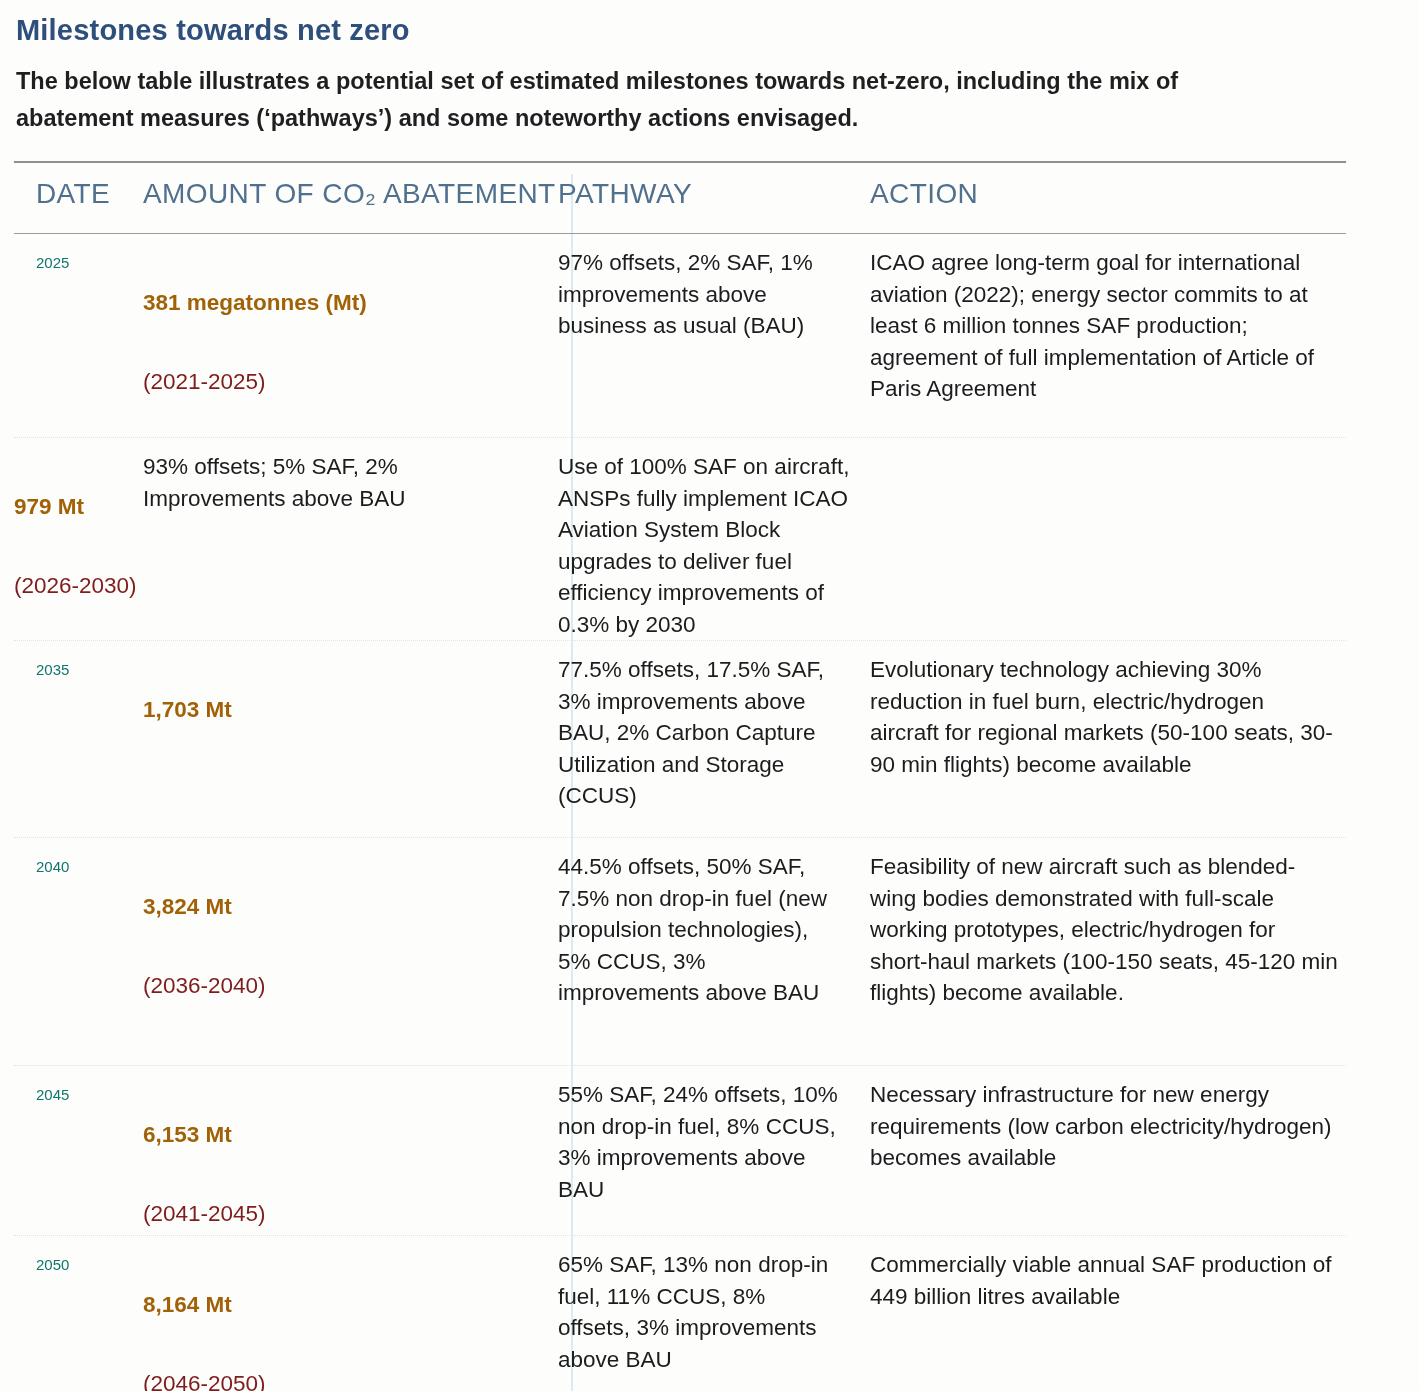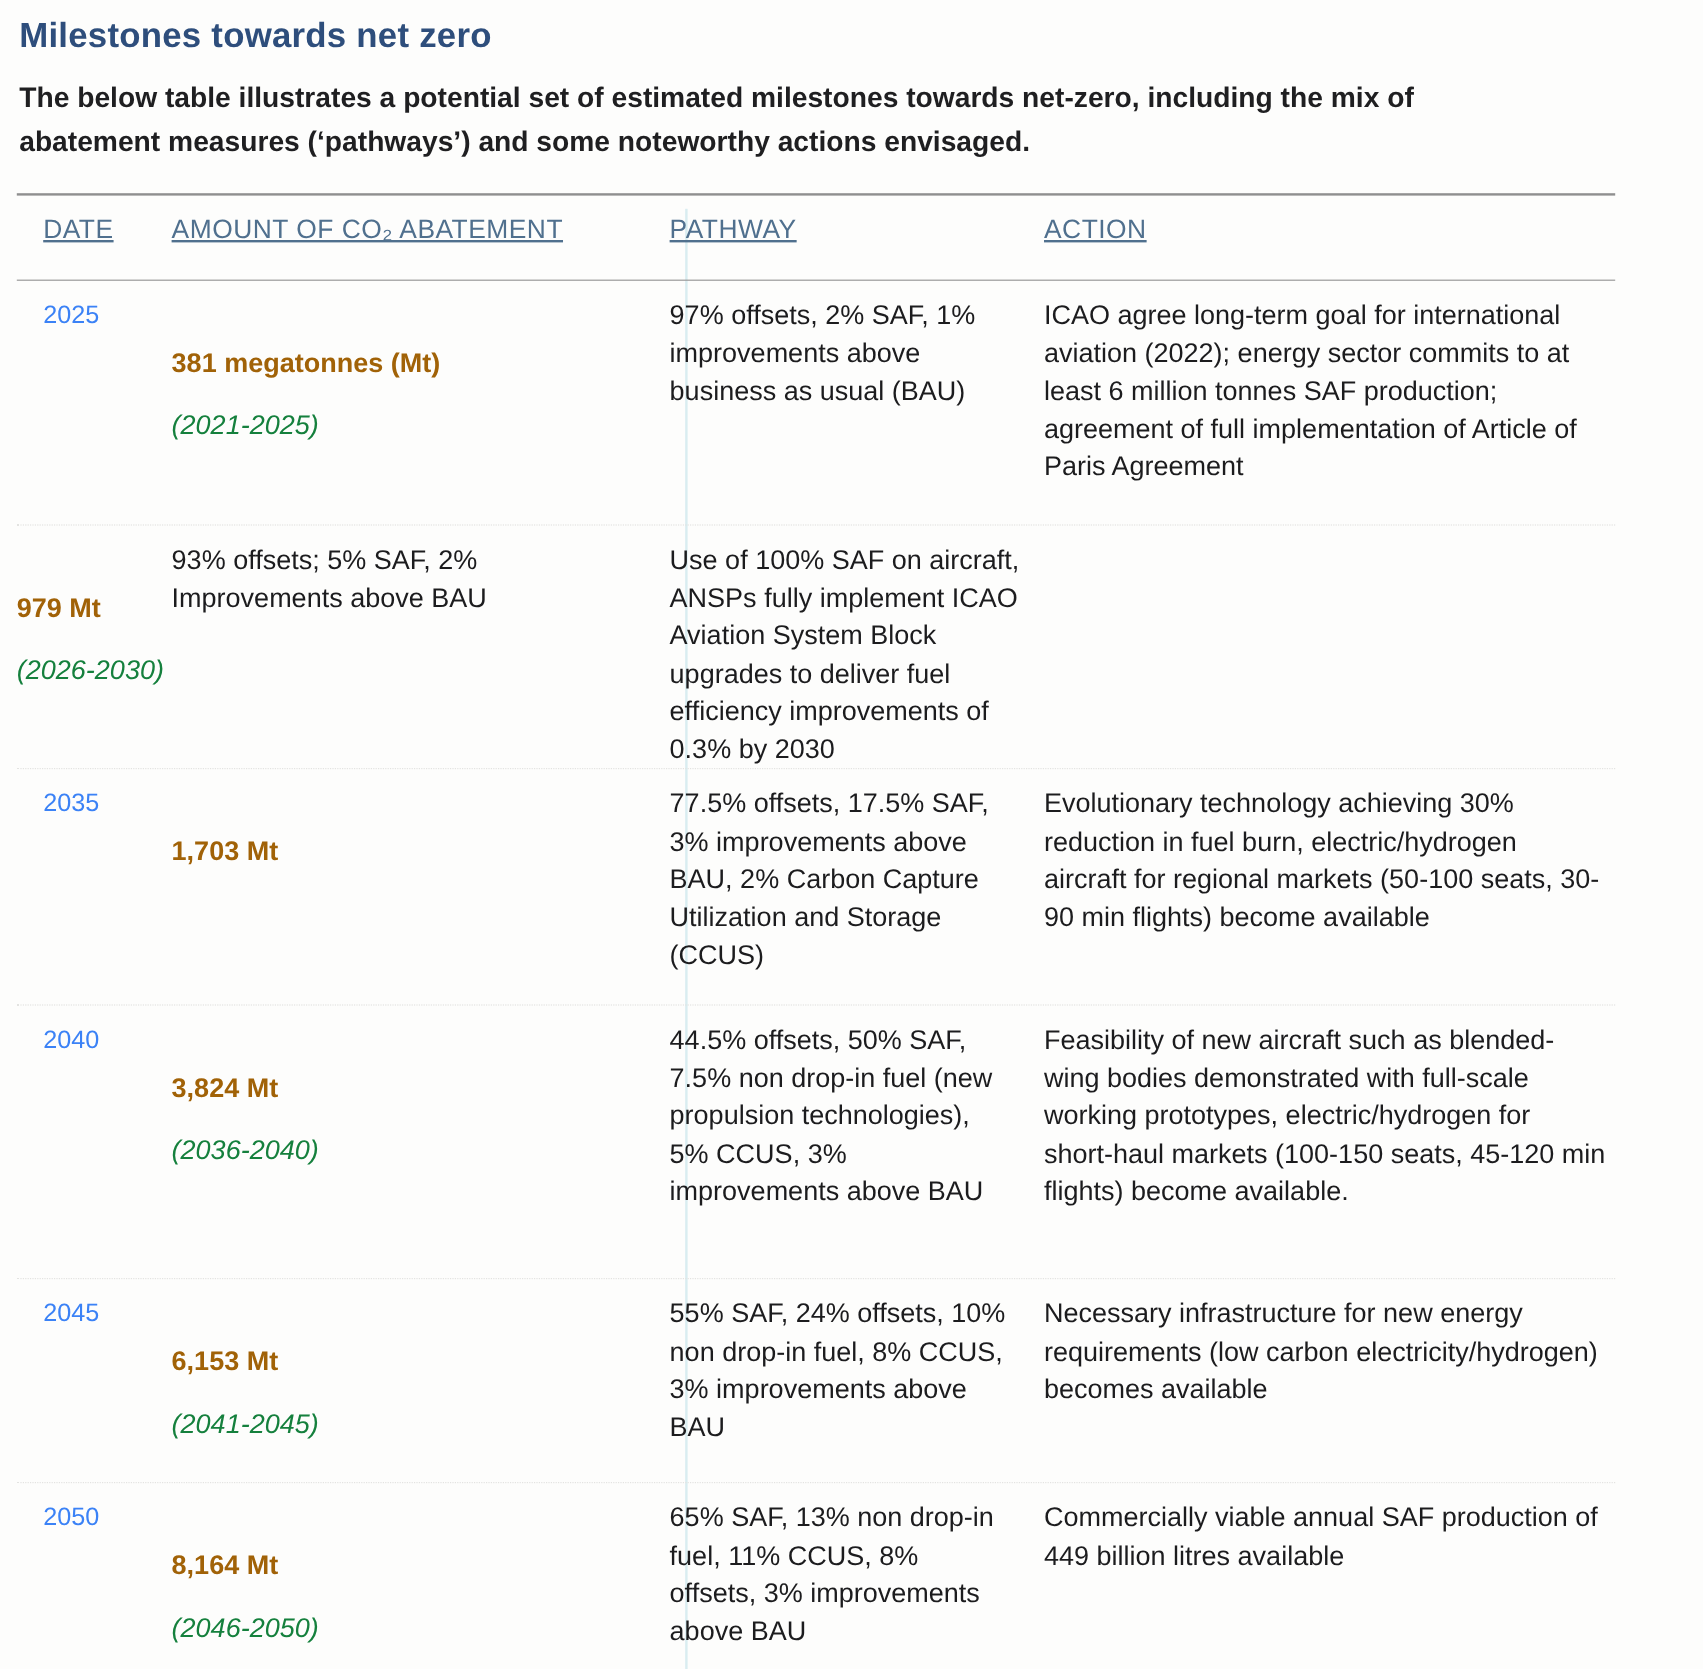--- a/index.html
+++ b/index.html
@@ -38,24 +38,23 @@
   .thead {
     display: grid;
     grid-template-columns: 129px 415px 312px 1fr;
     border-top: 2px solid #8f8f8f;
     border-bottom: 1px solid #9a9a9a;
     height: 73px;
     box-sizing: border-box;
     padding-top: 15px;
   }
   .th {
-    font-size: 22px;
+    font-size: 28px;
     color: #50708e;
     letter-spacing: 0.4px;
-    text-decoration: underline;
   }
   .th-date { padding-left: 22px; }
 
   .row {
     display: grid;
     grid-template-columns: 129px 415px 312px 1fr;
     box-sizing: border-box;
     padding-top: 13px;
     border-top: 1px dotted #e3e3e1;
   }
@@ -63,25 +62,25 @@
   .row:nth-child(1) { min-height: 203px; }
   .row:nth-child(2) { min-height: 165px; }
   .row:nth-child(3) { min-height: 197px; }
   .row:nth-child(4) { min-height: 228px; }
   .row:nth-child(5) { min-height: 170px; }
   .row:nth-child(6) { min-height: 186px; }
 
   .cell { font-size: 22.5px; line-height: 31.5px; }
   .date {
     padding-left: 22px;
-    color: #3b82f6;
-    font-size: 21px;
+    color: #0f766e;
+    font-size: 15px;
   }
   .amount-value { font-weight: bold; color: #a16207; margin-top: 40px; }
-  .amount-period { margin-top: 20px; color: #15803d; font-style: italic; }
+  .amount-period { margin-top: 47px; color: #7f1d1d; }
   .pathway { padding-right: 30px; }
   .action { padding-right: 8px; }
 
   
   .scan-line {
     position: absolute;
     left: 571px;
     top: 160px;
     bottom: 0;
     width: 2px;

